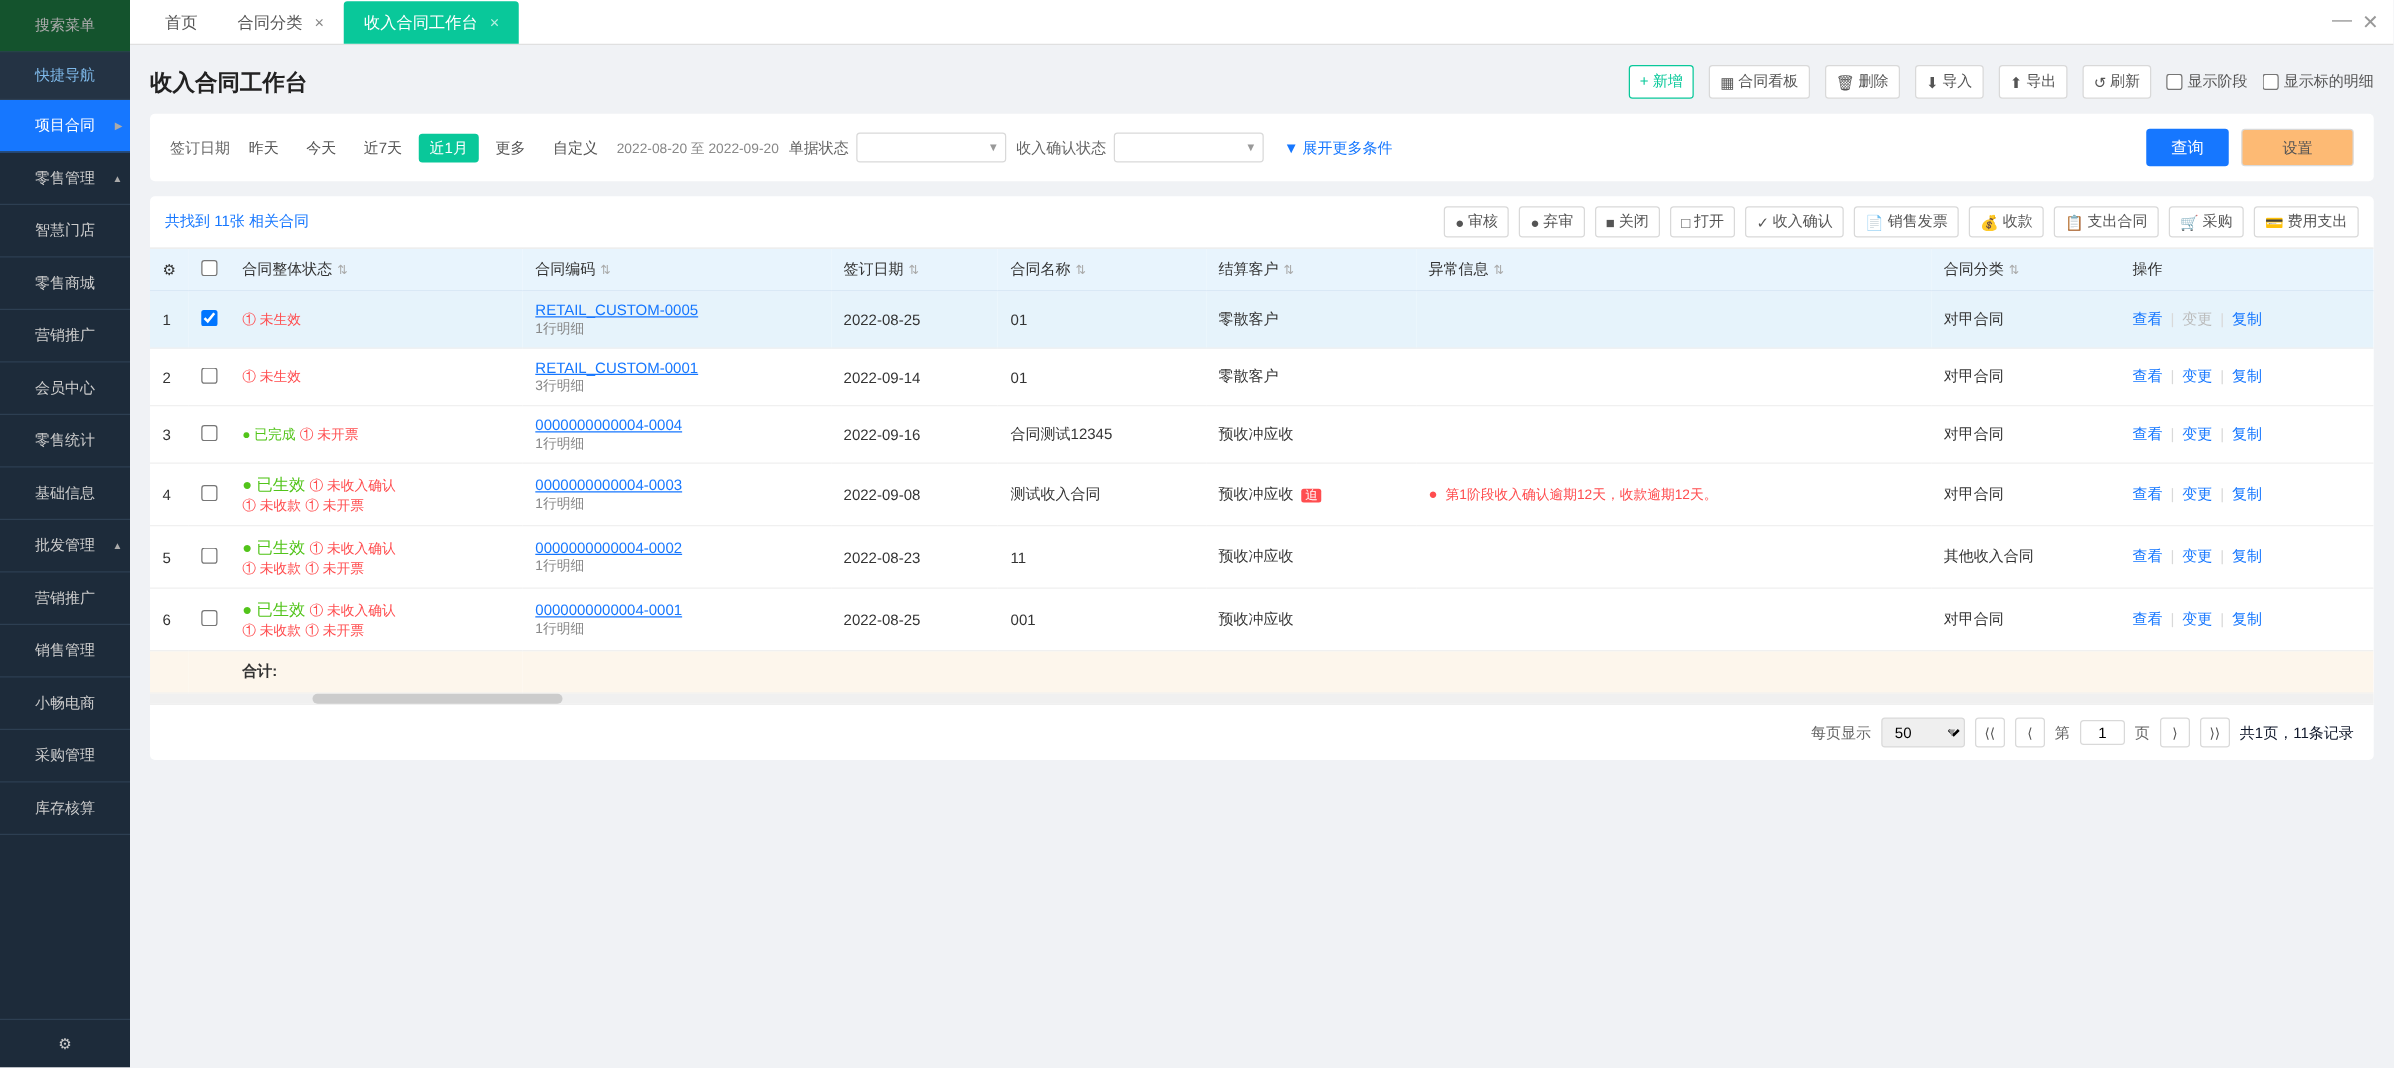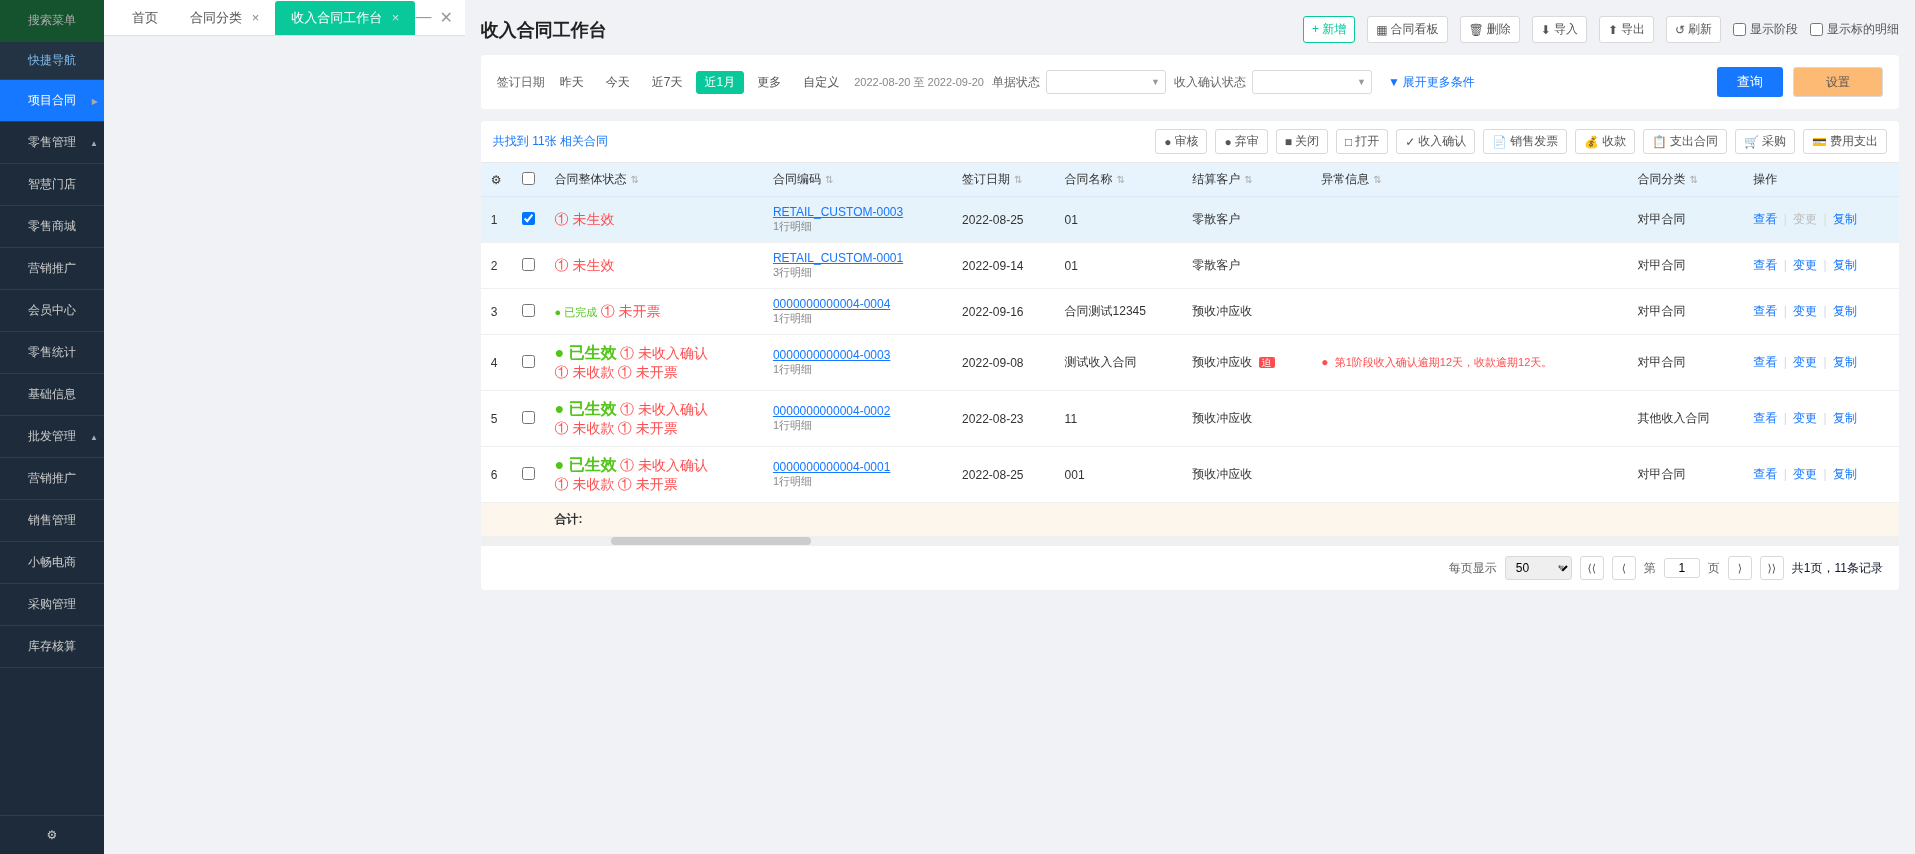--- a/index.html
+++ b/index.html
@@ -11,21 +11,21 @@
     .sidebar { width: 104px; background: #1d2b3a; display: flex; flex-direction: column; color: #ccc; flex-shrink: 0; }
     .sidebar-search { padding: 12px 8px; background: #14532d; color: #aaa; font-size: 12px; text-align: center; cursor: pointer; border-bottom: 1px solid #2d3f52; }
     .sidebar-nav-label { padding: 10px 8px; background: #243344; color: #7eb8e8; font-size: 12px; text-align: center; border-bottom: 1px solid #2d3f52; }
     .sidebar-item { padding: 12px 8px; text-align: center; cursor: pointer; color: #ccc; font-size: 12px; border-bottom: 1px solid #2d3f52; position: relative; }
     .sidebar-item.active { background: #1677ff; color: #fff; }
     .sidebar-item.has-arrow::after { content: '▶'; position: absolute; right: 6px; top: 50%; transform: translateY(-50%); font-size: 8px; color: #aaa; }
     .sidebar-item.expand-arrow::after { content: '▲'; position: absolute; right: 6px; top: 50%; transform: translateY(-50%); font-size: 8px; color: #aaa; }
     .sidebar-bottom { margin-top: auto; padding: 12px 8px; text-align: center; border-top: 1px solid #2d3f52; cursor: pointer; color: #ccc; }
 
     
-    .main { flex: 1; display: flex; overflow: hidden; }
+    .main { flex: 1; display: flex; flex-direction: column; overflow: hidden; }
 
     
     .tab-bar { background: #fff; border-bottom: 1px solid #e0e0e0; display: flex; align-items: center; padding: 0 12px; height: 36px; flex-shrink: 0; }
     .tab-item { padding: 8px 16px; font-size: 13px; color: #555; cursor: pointer; position: relative; }
     .tab-item.active { background: #09c89a; color: #fff; border-radius: 3px 3px 0 0; }
     .tab-item .close-btn { margin-left: 6px; color: inherit; opacity: 0.7; }
     .tab-bar-right { margin-left: auto; display: flex; gap: 8px; }
     .tab-bar-right span { font-size: 16px; cursor: pointer; color: #999; }
 
     
@@ -65,23 +65,23 @@
     .action-btns { display: flex; gap: 8px; flex-wrap: wrap; }
     .action-btn { display: flex; align-items: center; gap: 3px; font-size: 12px; color: #555; cursor: pointer; padding: 3px 8px; border: 1px solid #d9d9d9; background: #fff; border-radius: 3px; white-space: nowrap; }
 
     
     .data-table { width: 100%; border-collapse: collapse; font-size: 12px; }
     .data-table th { background: #e8f4fd; padding: 8px 10px; text-align: left; font-weight: normal; color: #333; border-bottom: 1px solid #d9e8f5; white-space: nowrap; }
     .data-table td { padding: 8px 10px; border-bottom: 1px solid #f0f0f0; vertical-align: middle; }
     .data-table tr.selected td { background: #e6f3fb; }
     .data-table tr.footer-row td { background: #fdf6ec; font-weight: bold; }
     .sort-icon { margin-left: 4px; color: #aaa; font-size: 10px; }
-    .status-invalid { color: #ff4d4f; font-size: 14px; }
+    .status-invalid { color: #ff4d4f; font-size: 11px; }
     .status-done { color: #52c41a; font-size: 11px; }
-    .status-effective { color: #52c41a; font-size: 16px; font-weight: bold; }
+    .status-effective { color: #52c41a; font-size: 13px; }
     .status-tag { display: inline-flex; align-items: center; gap: 2px; }
     .link-text { color: #1677ff; text-decoration: underline; cursor: pointer; }
     .sub-text { color: #888; font-size: 11px; }
     .op-btn { color: #1677ff; cursor: pointer; font-size: 12px; }
     .op-sep { color: #d9d9d9; margin: 0 3px; }
     .op-gray { color: #bbb; cursor: default; }
     .alert-icon { color: #ff4d4f; margin-right: 3px; }
     .warning-text { color: #ff4d4f; font-size: 11px; }
 
     
@@ -317,21 +317,21 @@
 
               <tr class="selected">
                 <td>1</td>
                 <td><input type="checkbox" checked="" style=""></td>
                 <td>
                   <span class="status-tag">
                     <span class="status-invalid">① 未生效</span>
                   </span>
                 </td>
                 <td>
-                  <div><span class="link-text">RETAIL_CUSTOM-0003</span></div>
+                  <div><span class="link-text">RETAIL_CUSTOM-0005</span></div>
                   <div class="sub-text">1行明细</div>
                 </td>
                 <td>2022-08-25</td>
                 <td>01</td>
                 <td>零散客户</td>
                 <td></td>
                 <td>对甲合同</td>
                 <td>
                   <span class="op-btn">查看</span>
                   <span class="op-sep">|</span>

